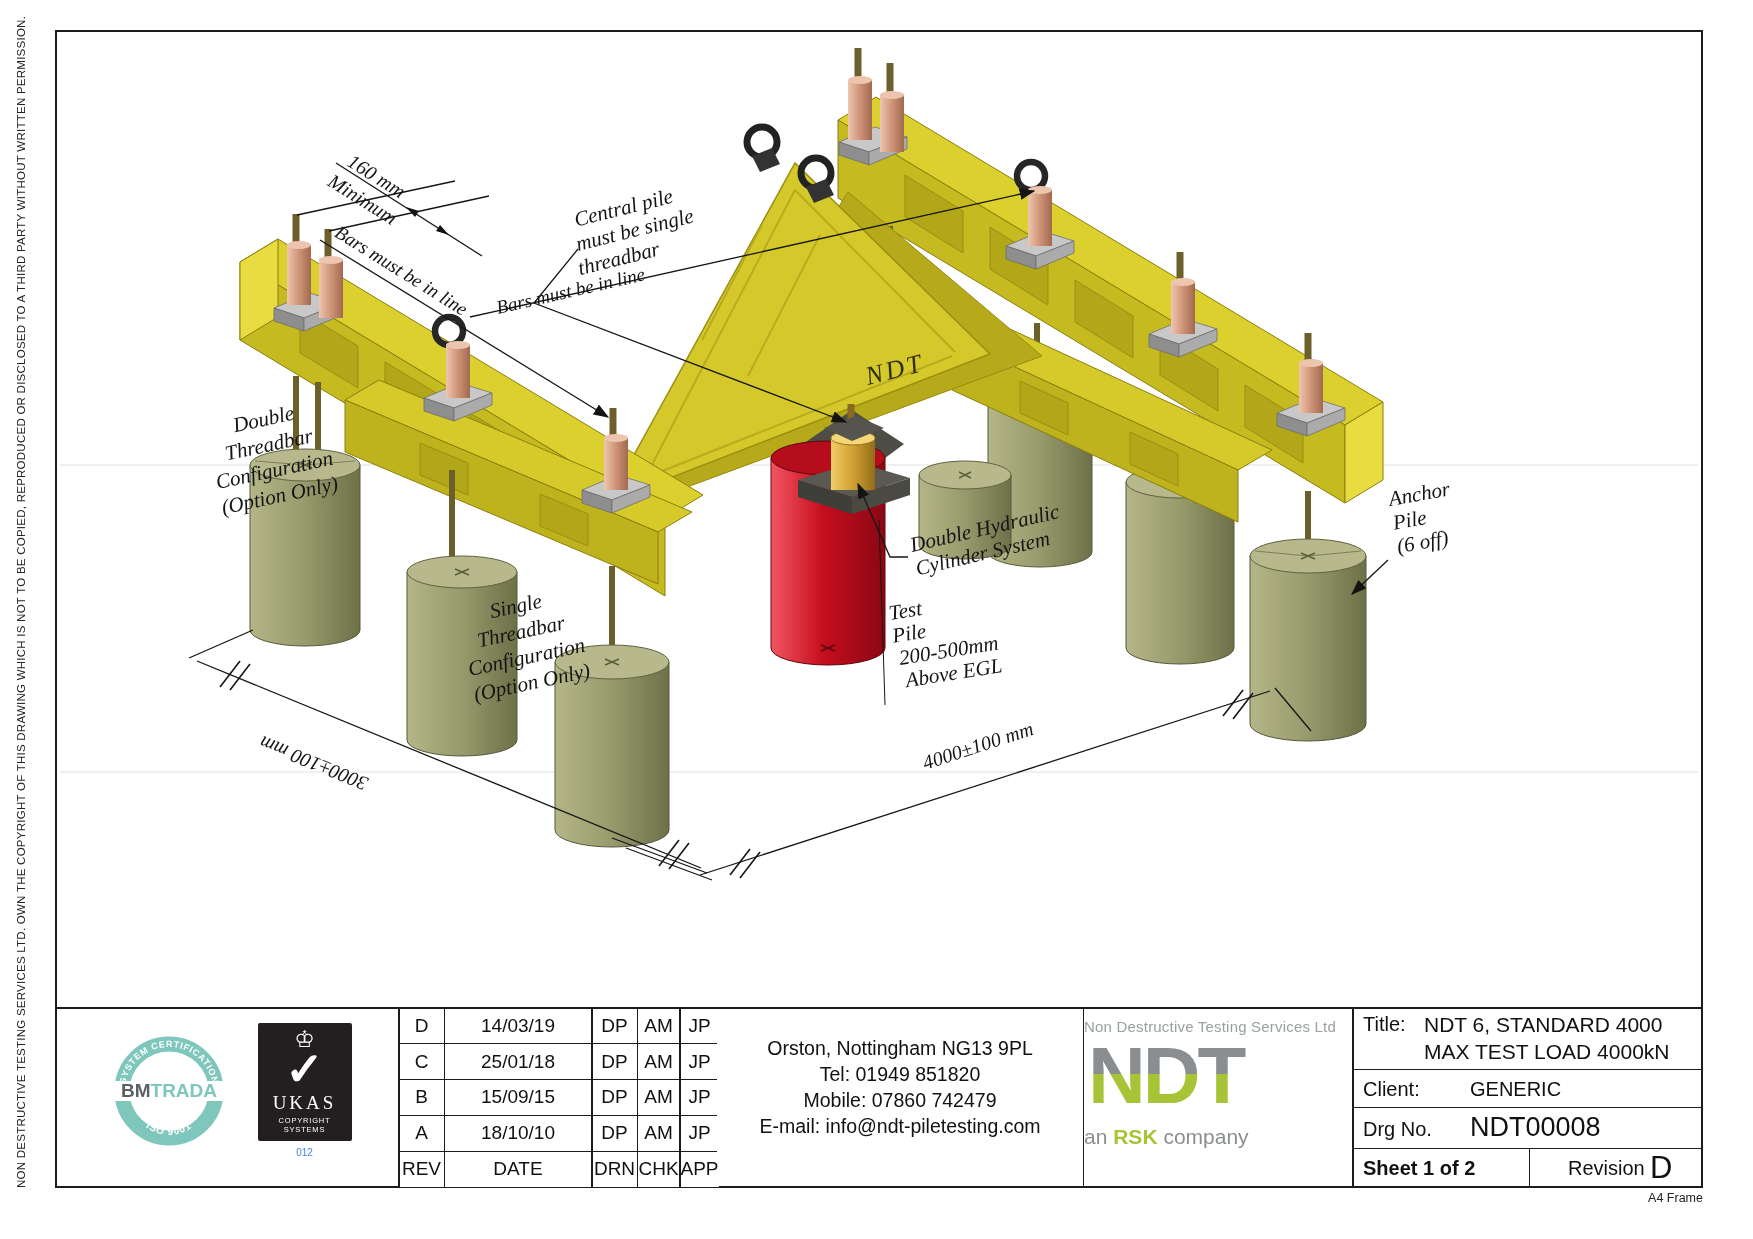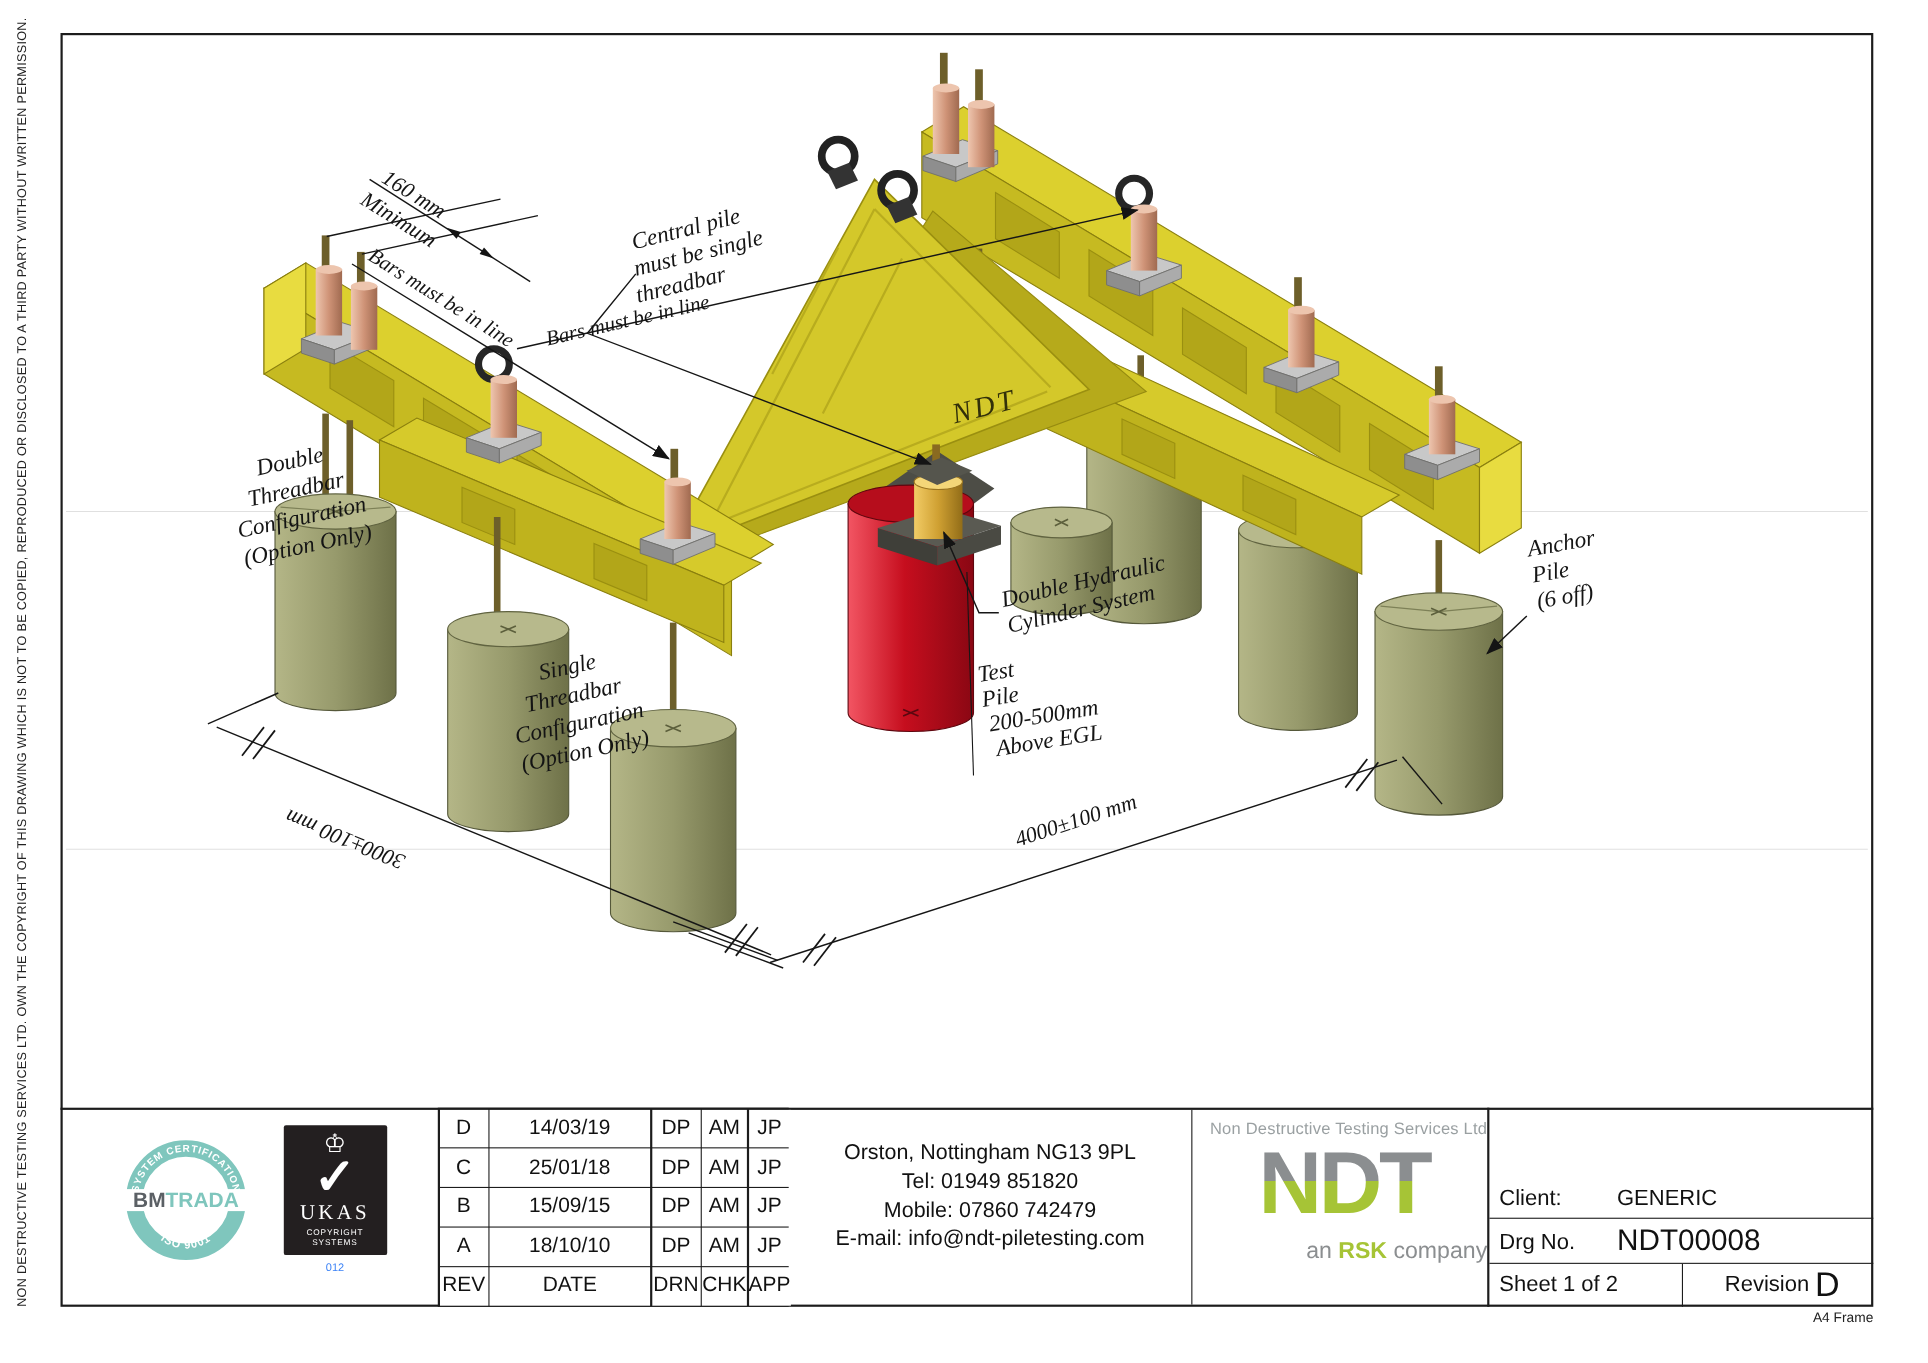--- a/index.html
+++ b/index.html
@@ -16,38 +16,38 @@
   #logos-cell{left:57px;top:1009px;width:339px;height:177px;display:flex;align-items:flex-start;
      justify-content:center;gap:22px;padding-top:14px;box-sizing:border-box;}
   #rev-grid{left:398px;top:1007px;width:319px;height:181px;background:#1c1c1c;
      display:grid;grid-template-columns:44px 146px 44px 41px 1fr;grid-template-rows:repeat(5,1fr);
      gap:1.5px;padding:1.5px;box-sizing:border-box;}
   #rev-grid div{background:#fff;display:flex;align-items:center;justify-content:center;
      font-size:19px;}
   #address-cell{left:718px;top:1009px;width:364px;height:177px;text-align:center;
      font-size:19.5px;line-height:26px;padding-top:26px;box-sizing:border-box;}
   #logobox{left:1083px;top:1009px;width:269px;height:177px;border-left:1.5px solid #1c1c1c;
-     box-sizing:border-box;text-align:right;}
+     box-sizing:border-box;text-align:left;}
   #tagline{font-size:15px;color:#9aa0a2;margin-top:9px;letter-spacing:0.2px;}
   #rsk-line{font-size:21px;color:#8b8e90;margin-top:2px;}
   #rsk-line .rsk{color:#a6c436;font-weight:bold;}
   #title-col{left:1352px;top:1007px;width:351px;height:181px;border-left:2px solid #1c1c1c;box-sizing:border-box;}
   .trow{position:absolute;left:0;width:100%;box-sizing:border-box;border-bottom:1.5px solid #1c1c1c;}
   #trow-title{top:0;height:63px;}
   #trow-client{top:63px;height:38px;}
   #trow-drg{top:101px;height:41px;}
   #trow-sheet{top:142px;height:39px;border-bottom:none;display:flex;}
   .tlabel{font-size:20px;}
   #trow-title .tlabel{position:absolute;left:9px;top:6px;}
   #title-lines{position:absolute;left:70px;top:4px;font-size:21px;line-height:27px;}
   #trow-client .tlabel{position:absolute;left:9px;top:8px;}
   #client-val{position:absolute;left:116px;top:8px;font-size:20px;}
   #trow-drg .tlabel{position:absolute;left:9px;top:10px;}
   #drg-val{position:absolute;left:116px;top:4px;font-size:27px;}
-  #sheet-sub{width:175px;font-size:20px;padding:8px 0 0 9px;box-sizing:border-box;}
+  #sheet-sub{width:175px;font-size:20px;padding:8px 0 0 9px;box-sizing:border-box;font-weight:bold;}
   #rev-sub{flex:1;border-left:1.5px solid #1c1c1c;position:relative;}
   #rev-sub .tlabel{position:absolute;left:10px;top:8px;margin-left:28px;}
   #rev-letter{position:absolute;left:120px;top:1px;font-size:31px;}
   #a4-label{left:1560px;top:1191px;width:143px;text-align:right;font-size:12.5px;color:#222;}
   
   #ukas-wrap{text-align:center;}
   #ukas-box{width: 94px;height:118px;background:#231f20;border-radius:2px;color:#fff;
      display:flex;flex-direction:column;align-items:center;padding-top:4px;box-sizing:border-box;}
   #ukas-crown{font-size:23px;line-height:24px;}
   #ukas-check{font-size:46px;font-weight:bold;line-height:44px;margin-top:-4px;}
@@ -435,20 +435,27 @@
       </defs>
       <text x="4" y="66" font-size="80" font-weight="bold" font-family="'Liberation Sans',sans-serif" letter-spacing="-3" fill="url(#ndtgrad)">NDT</text>
       <rect x="158" y="42" width="40" height="6" fill="#ffffff"></rect>
       <rect x="158" y="53" width="40" height="6" fill="#ffffff"></rect>
       <rect x="158" y="64" width="40" height="6" fill="#ffffff"></rect>
     </svg>
     <div id="rsk-line"><span>an </span><span class="rsk">RSK</span><span> company</span></div>
   </div>
 
   <div class="abs" id="title-col">
+    <div class="trow" id="trow-title">
+      <span class="tlabel">Title:</span>
+      <div id="title-lines">
+        <div>NDT 6, STANDARD 4000</div>
+        <div>MAX TEST LOAD 4000kN</div>
+      </div>
+    </div>
     <div class="trow" id="trow-client">
       <span class="tlabel">Client:</span>
       <span id="client-val">GENERIC</span>
     </div>
     <div class="trow" id="trow-drg">
       <span class="tlabel">Drg No.</span>
       <span id="drg-val">NDT00008</span>
     </div>
     <div class="trow" id="trow-sheet">
       <div id="sheet-sub">Sheet 1 of 2</div>

